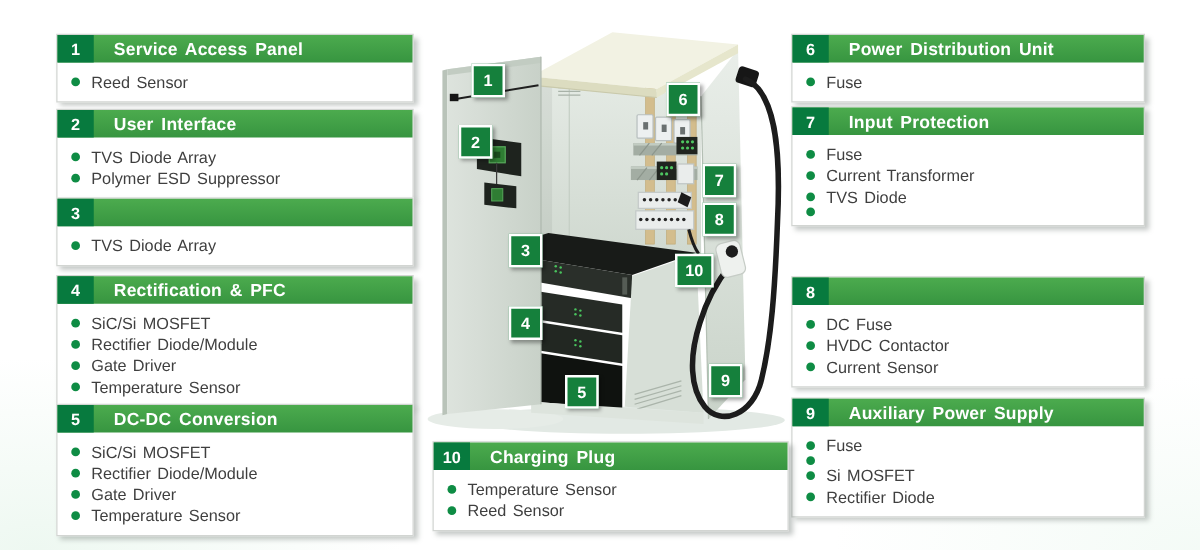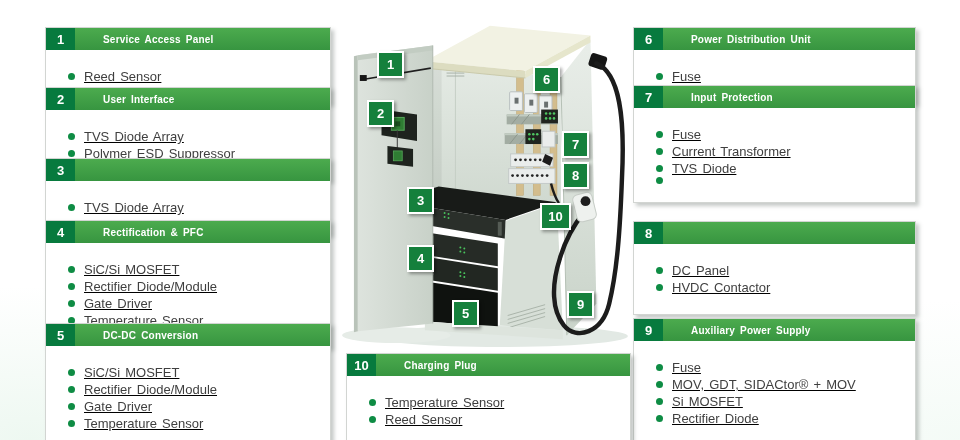--- a/index.html
+++ b/index.html
@@ -20,25 +20,25 @@
   }
   .panel-header{
     display:flex;align-items:stretch;height:22px;
     background:linear-gradient(#4cab4e,#379540);
   }
   .panel-num{
     width:29px;flex:0 0 29px;background:#077a3e;color:#fff;
     font-weight:bold;font-size:13px;display:flex;align-items:center;justify-content:center;
   }
   .panel-title{
-    color:#fff;font-weight:bold;font-size:10px;display:flex;align-items:center;
-    padding-left:28px;word-spacing:2px;letter-spacing:.2px;
+    color:#fff;font-weight:bold;font-size:14px;display:flex;align-items:center;
+    padding-left:16px;word-spacing:2px;letter-spacing:.2px;
   }
   .panel-body{
-    list-style:none;margin:12px;padding:6px 8px 6px 10px;text-decoration:underline;
+    list-style:none;margin:1px;padding:6px 8px 6px 10px;
   }
   .panel-body li{
     display:flex;align-items:center;line-height:17px;font-size:13px;color:#3f3f3f;word-spacing:1.5px;
   }
   .dot{
     width:7px;height:7px;border-radius:50%;background:#0e8c44;
     flex:0 0 7px;margin-right:9px;
   }
 
   
@@ -385,42 +385,45 @@
   </ul>
 </div>
 
 <div class="panel p8">
   <div class="panel-header">
     <span class="panel-num">8</span>
   </div>
   <ul class="panel-body">
     <li>
         <span class="dot"></span>
-        <span>DC Panel</span>
+        <span>DC Fuse</span>
       </li>
     <li>
         <span class="dot"></span>
         <span>HVDC Contactor</span>
+      </li>
+    <li>
+        <span class="dot"></span>
+        <span>Current Sensor</span>
       </li>
   </ul>
 </div>
 
 <div class="panel p9">
   <div class="panel-header">
     <span class="panel-num">9</span>
     <span class="panel-title">Auxiliary Power Supply</span>
   </div>
   <ul class="panel-body">
     <li>
         <span class="dot"></span>
         <span>Fuse</span>
       </li>
     <li>
         <span class="dot"></span>
-        <span>MOV, GDT, SIDACtor® + MOV</span>
       </li>
     <li>
         <span class="dot"></span>
         <span>Si MOSFET</span>
       </li>
     <li>
         <span class="dot"></span>
         <span>Rectifier Diode</span>
       </li>
   </ul>

